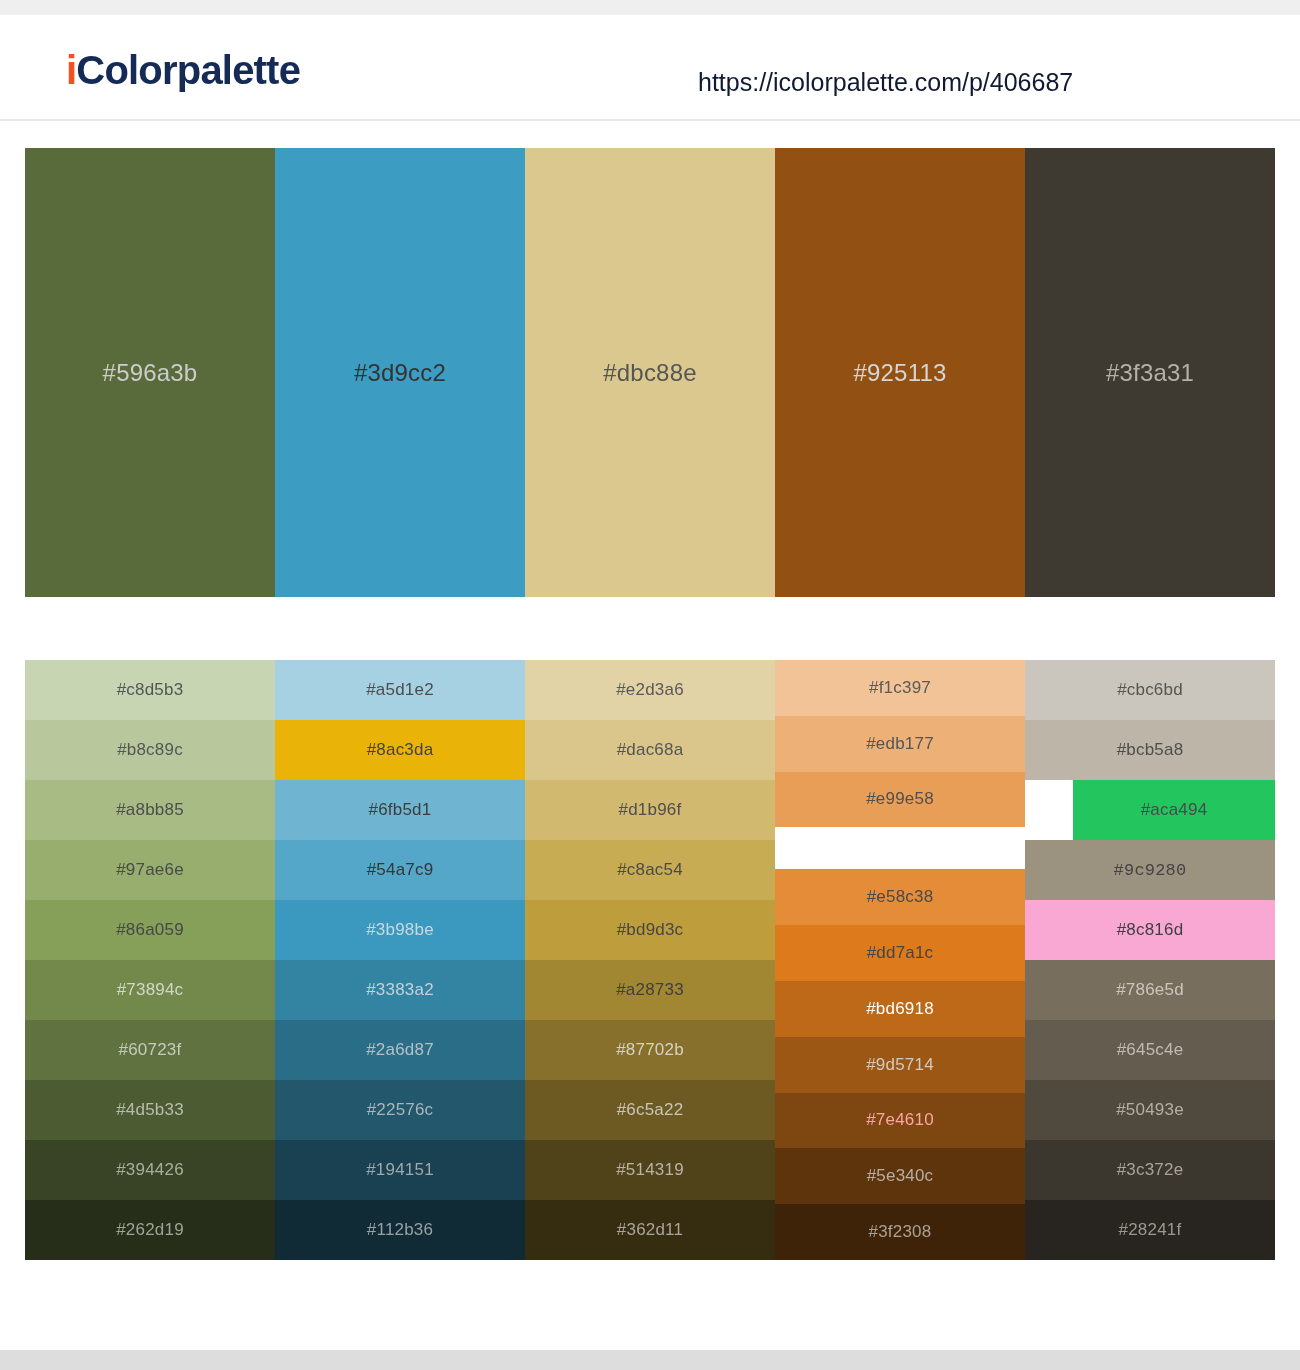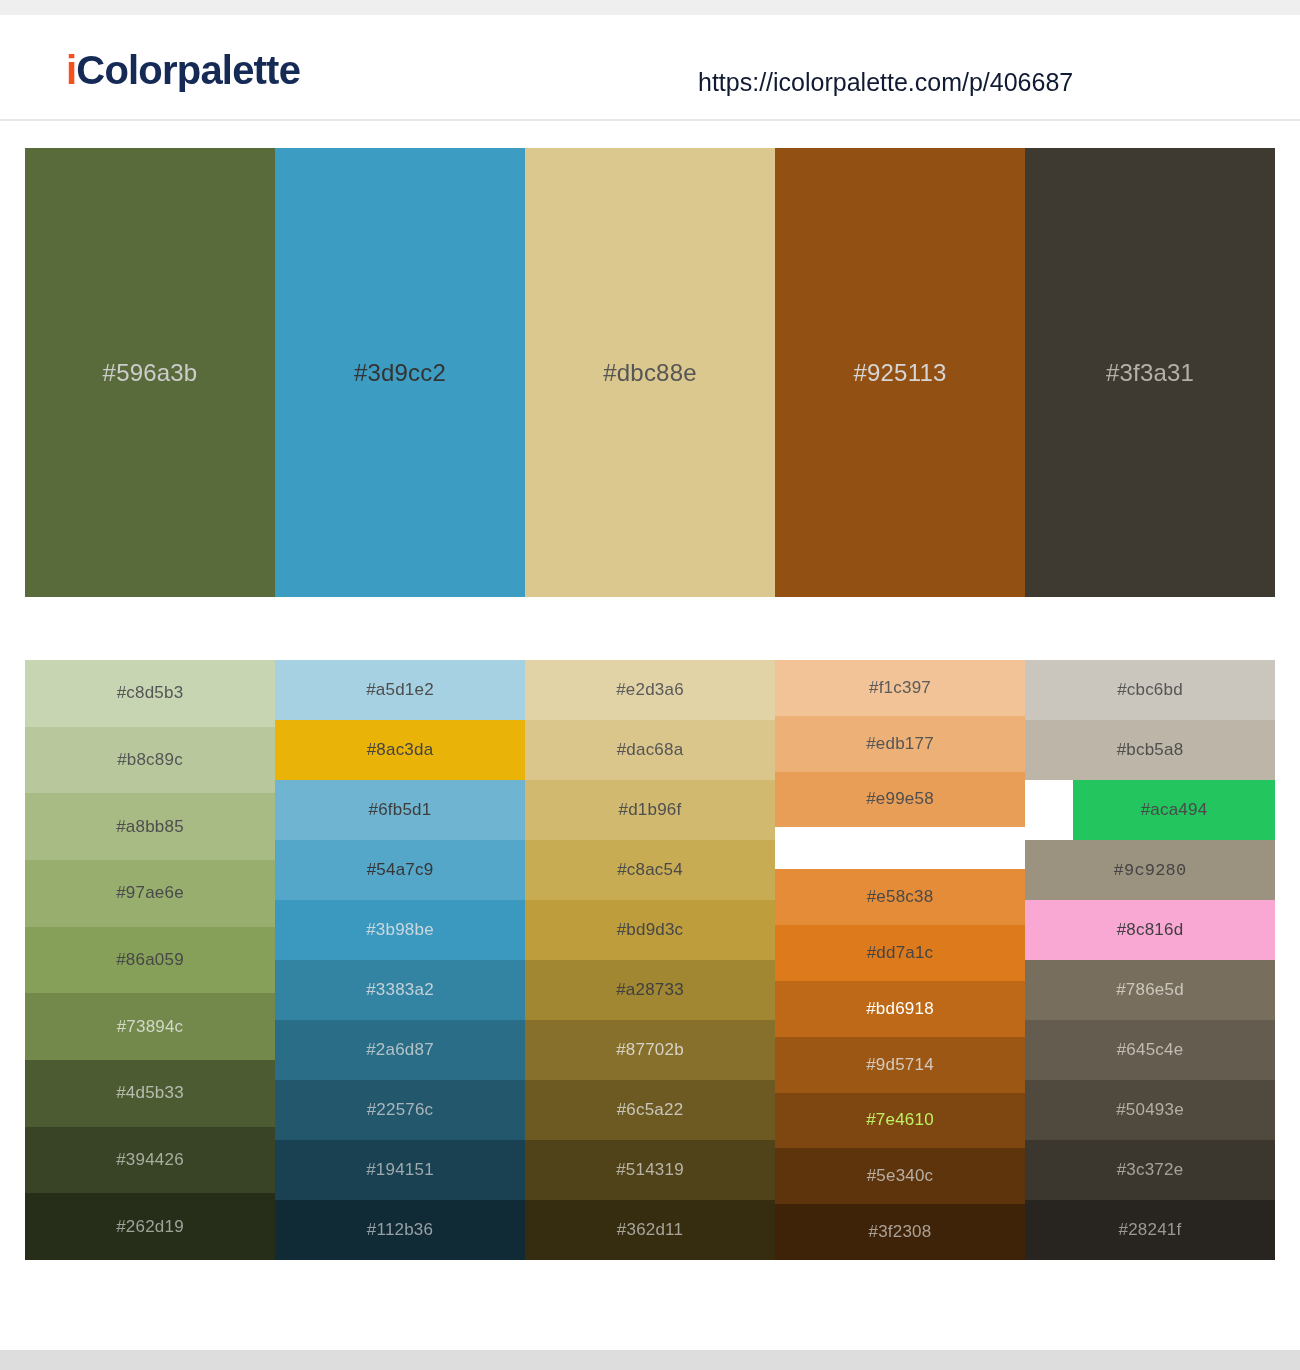--- a/index.html
+++ b/index.html
@@ -166,20 +166,23 @@
         </div>
         <div class="shade-cell" style="background: rgb(151, 174, 110);">
           <span class="shade-label" style="color: rgb(74, 74, 74);">#97ae6e</span>
         </div>
         <div class="shade-cell" style="background: rgb(134, 160, 89);">
           <span class="shade-label" style="color: rgb(71, 71, 71);">#86a059</span>
         </div>
         <div class="shade-cell" style="background: rgb(115, 137, 76);">
           <span class="shade-label" style="color: rgb(210, 216, 200);">#73894c</span>
         </div>
+        <div class="shade-cell" style="background: rgb(96, 114, 63);">
+          <span class="shade-label" style="color: rgb(198, 204, 189);">#60723f</span>
+        </div>
         <div class="shade-cell" style="background: rgb(77, 91, 51);">
           <span class="shade-label" style="color: rgb(183, 189, 174);">#4d5b33</span>
         </div>
         <div class="shade-cell" style="background: rgb(57, 68, 38);">
           <span class="shade-label" style="color: rgb(169, 173, 159);">#394426</span>
         </div>
         <div class="shade-cell" style="background: rgb(38, 45, 25);">
           <span class="shade-label" style="color: rgb(159, 163, 152);">#262d19</span>
         </div>
       </div>
@@ -263,21 +266,21 @@
         <div class="shade-cell" style="background: rgb(221, 122, 28);">
           <span class="shade-label" style="color: rgb(69, 69, 69);">#dd7a1c</span>
         </div>
         <div class="shade-cell" style="background: rgb(189, 105, 24);">
           <span class="shade-label" style="color: #ffffff;">#bd6918</span>
         </div>
         <div class="shade-cell" style="background: rgb(157, 87, 20);">
           <span class="shade-label" style="color: rgb(211, 202, 191);">#9d5714</span>
         </div>
         <div class="shade-cell" style="background: rgb(126, 70, 16);">
-          <span class="shade-label" style="color: #bef264;">#7e4610</span>
+          <span class="shade-label" style="color: #fca5a5;">#7e4610</span>
         </div>
         <div class="shade-cell" style="background: rgb(94, 52, 12);">
           <span class="shade-label" style="color: rgb(184, 175, 164);">#5e340c</span>
         </div>
         <div class="shade-cell" style="background: rgb(63, 35, 8);">
           <span class="shade-label" style="color: rgb(169, 160, 150);">#3f2308</span>
         </div>
       </div>
       <div class="shade-col">
         <div class="shade-cell" style="background: rgb(203, 198, 189);">

